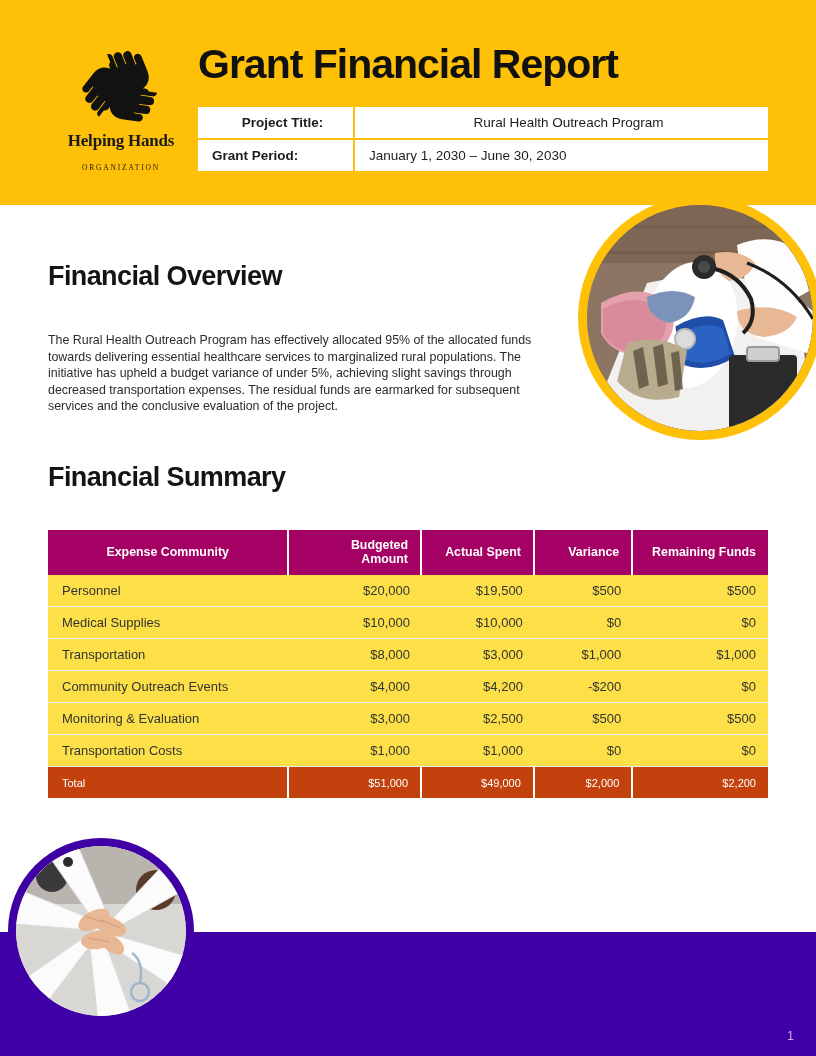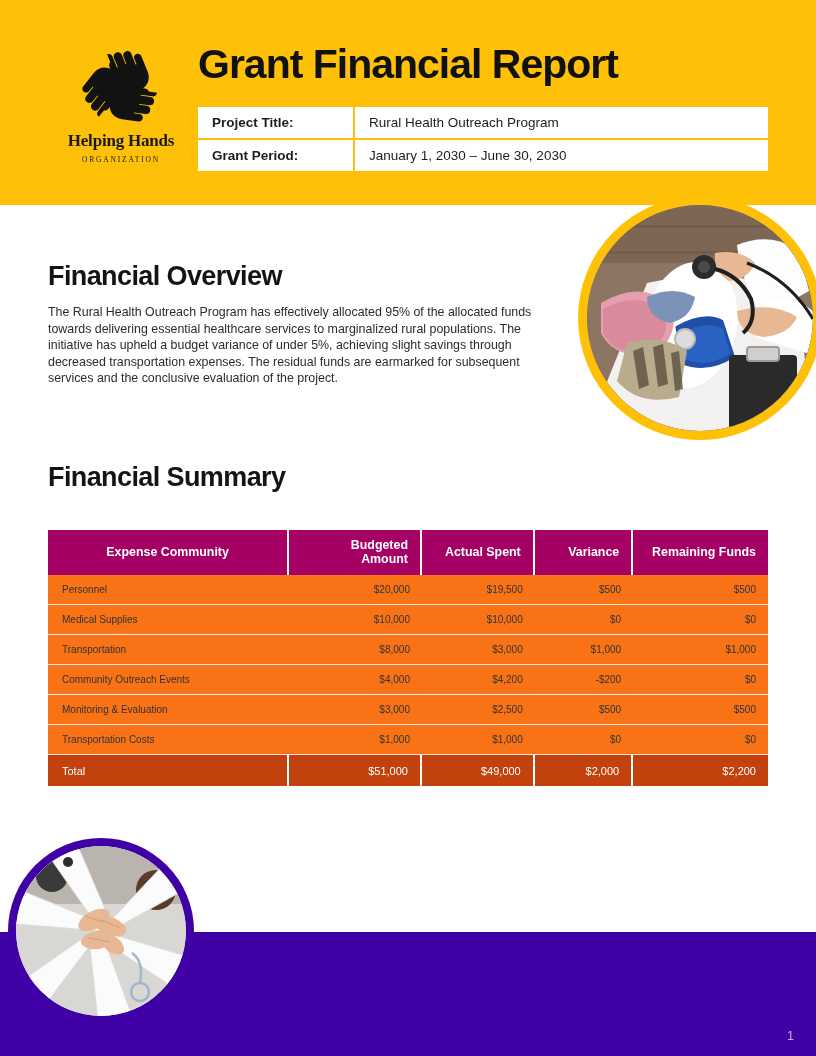--- a/index.html
+++ b/index.html
@@ -23,40 +23,40 @@
   }
   .logo-mark { width:84px; height:84px; display:block; }
   .logo-name {
     font-family:"Liberation Serif", serif;
     font-weight:bold; font-size:17px; color:#1a1a1a;
     letter-spacing:-0.2px; margin-top:2px; line-height:1;
   }
   .logo-sub {
     font-family:"Liberation Serif", serif;
     font-size:7.5px; color:#1a1a1a; letter-spacing:1.8px;
-    margin-top:6px; font-weight:normal;
+    margin-top:14px; font-weight:normal;
   }
 
   .doc-title {
     position:absolute; left:198px; top:44px;
     font-size:41px; font-weight:bold; color:#111111;
     letter-spacing:-1px; line-height:1;
   }
 
   .info-table {
     position:absolute; left:198px; top:107px;
     width:570px; border-collapse:collapse;
     background:#ffffff;
   }
   .info-table td {
     background:#ffffff; font-size:13.5px; color:#1d1d1d;
     padding:8px 0 8px 14px; height:31px; vertical-align:middle;
   }
   .info-table td.lbl { width:156px; font-weight:bold; border-right:2px solid #FFC107; }
-  .info-table tr:first-child td { border-bottom:2px solid #FFC107; }
+  .info-table tr:first-child td { border-bottom:2px solid #FFC107;text-align:center; }
 
   
   .hero-photo {
     position:absolute; left:578px; top:196px; width:244px; height:244px;
     border-radius:50%; background:#FFC107; padding:9px; overflow:hidden;
     z-index:4;
   }
   .hero-photo .inner {
     width:100%; height:100%; border-radius:50%; overflow:hidden; position:relative;
     background:#8a7461;
@@ -64,41 +64,41 @@
 
   
   .sec-title {
     position:absolute; left:48px;
     font-size:27px; font-weight:bold; color:#141414; letter-spacing:-0.6px;
   }
   #overview-title { top:261px; }
   #summary-title  { top:462px; }
 
   .overview-body {
-    position:absolute; left:48px; top:304px; width:497px;
+    position:absolute; left:48px; top:332px; width:497px;
     font-size:12.4px; line-height:16.6px; color:#2b2b2b;
   }
 
   
   .fin-table {
     position:absolute; left:48px; top:530px; width:720px;
     border-collapse:separate; border-spacing:0;
   }
   .fin-table th {
     background:#A50063; color:#ffffff; font-size:12.4px; font-weight:bold;
     padding:9px 12px; height:45px; vertical-align:middle;
     border-right:2px solid #ffffff; line-height:13.5px;
   }
   .fin-table th:last-child { border-right:none; }
   .fin-table th.cat { text-align:center; }
   .fin-table th.num { text-align:right; }
 
   .fin-table td {
-    font-size:10px; color:#333333; padding:8px 12px; height:30px;
-    vertical-align:middle; border-bottom:1px solid #e9e9e9; background:#f97316;
+    font-size:13px; color:#333333; padding:8px 12px; height:30px;
+    vertical-align:middle; border-bottom:1px solid #e9e9e9; background:#fde047;
   }
   .fin-table td.cat { text-align:left; padding-left:14px; }
   .fin-table td.num { text-align:right; }
   .fin-table tr.total td {
     background:#c2410c; color:#ffffff; font-weight:normal; font-size:11px;
     border-bottom:none; border-right:2px solid #ffffff; height:31px;
   }
   .fin-table tr.total td:last-child { border-right:none; }
 
   .c1 { width:245px; } .c2 { width:134px; } .c3 { width:114px; }

